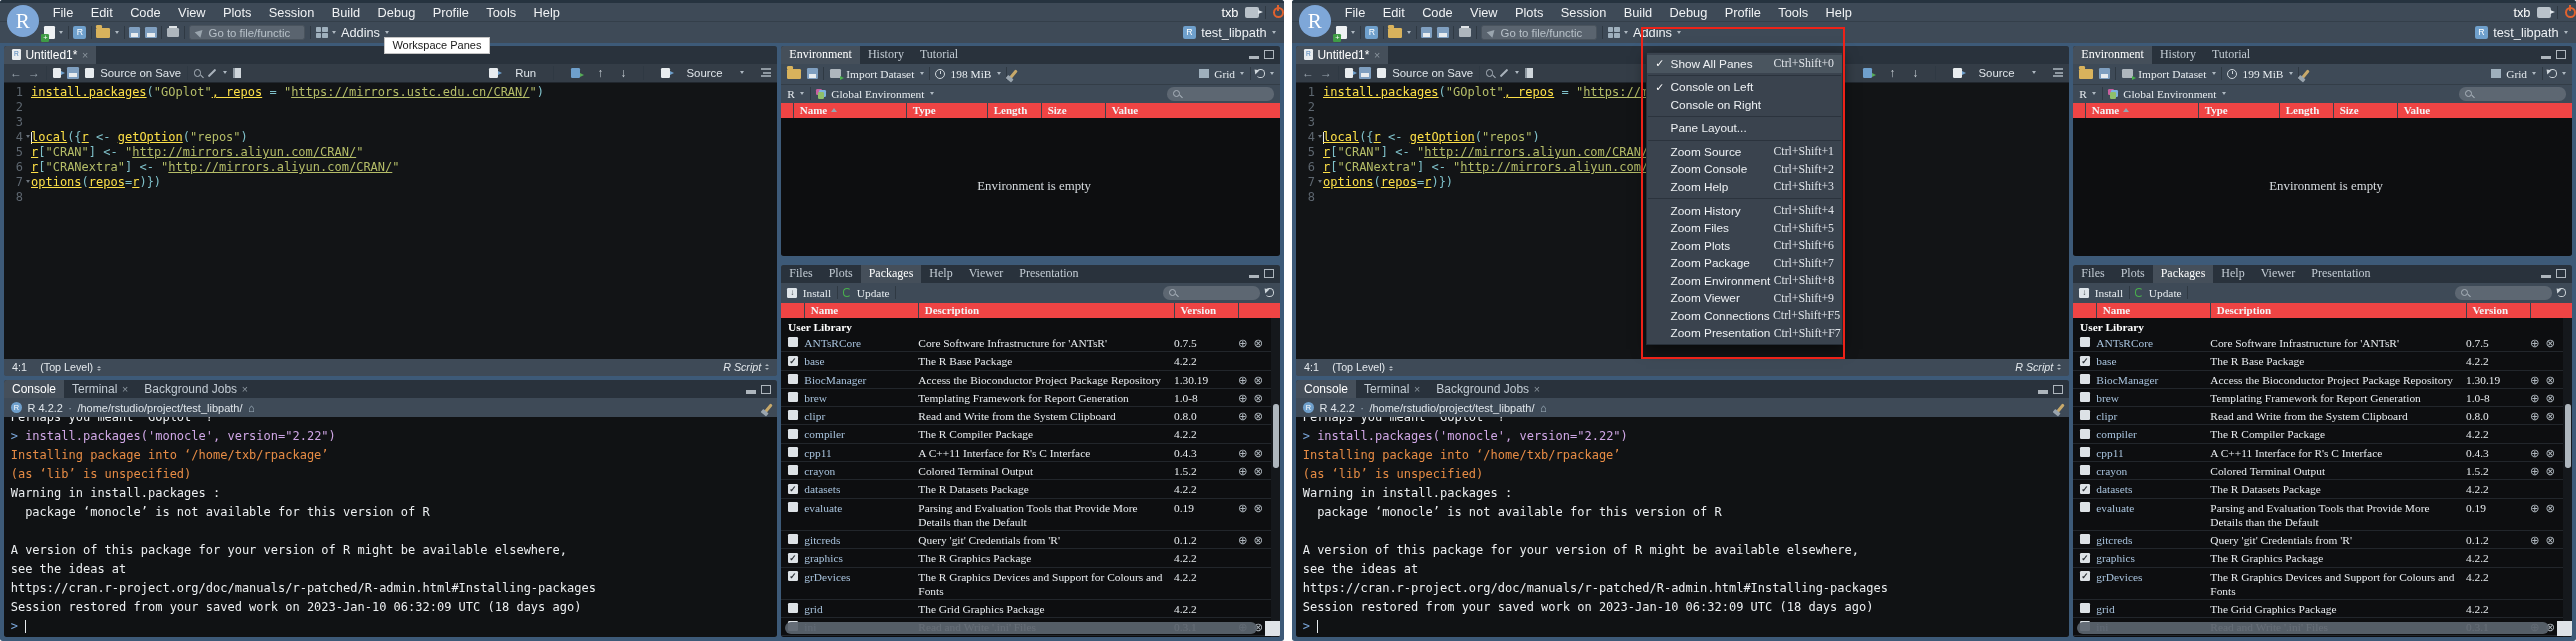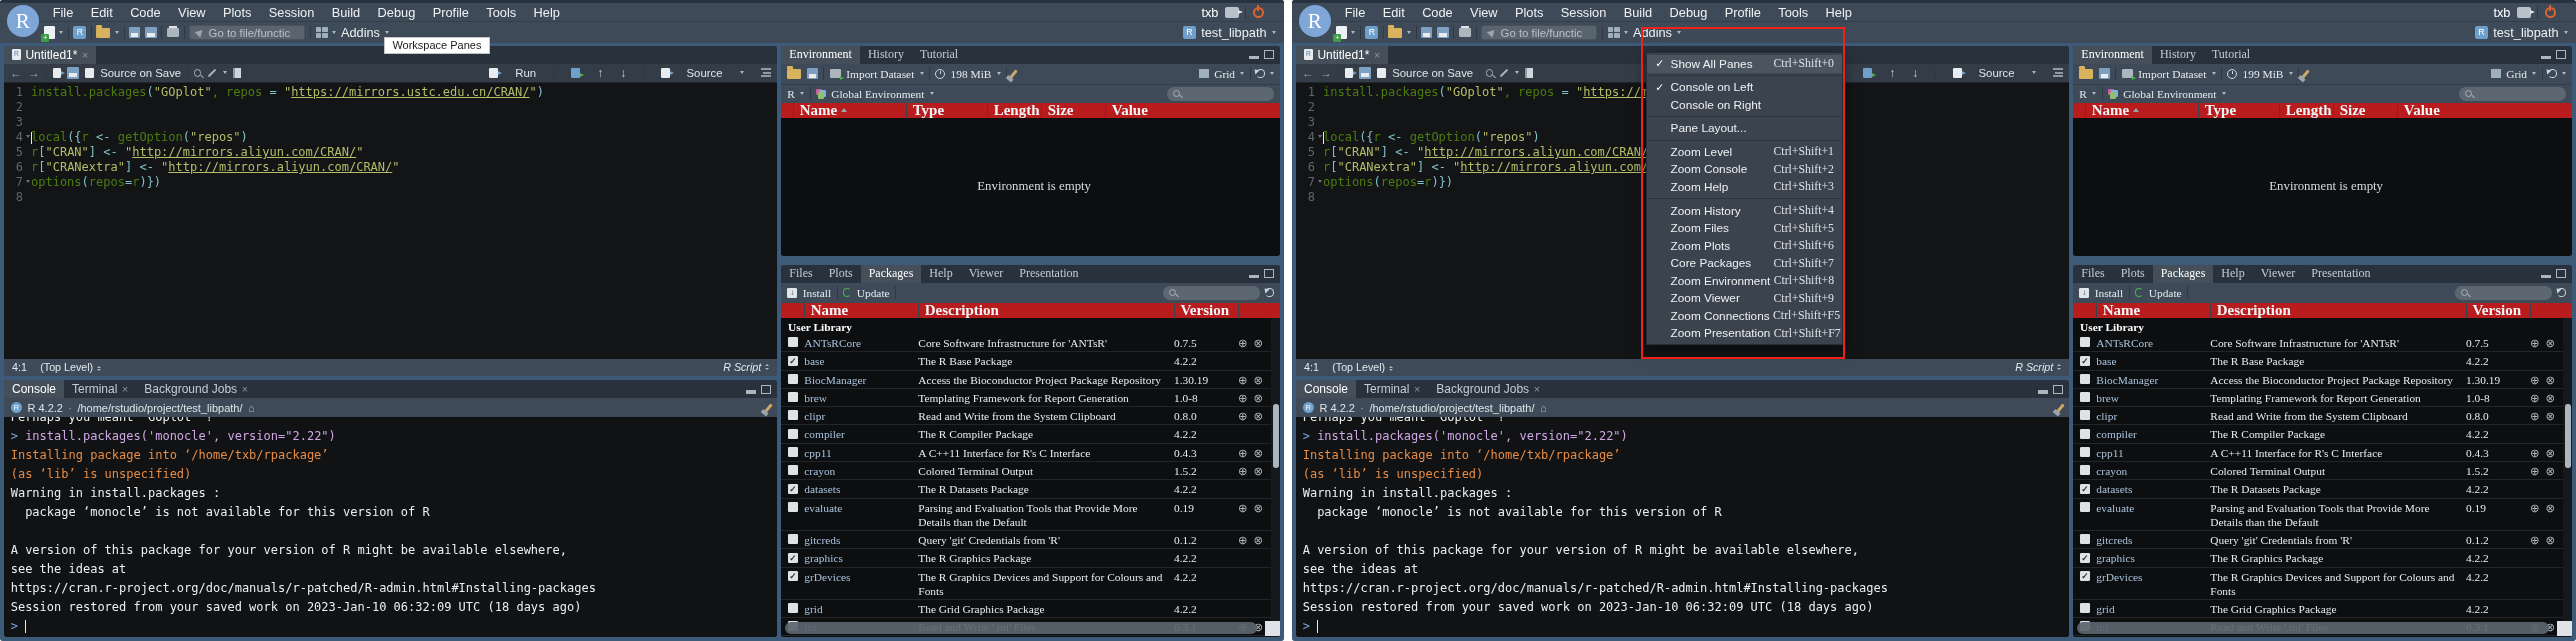--- a/index.html
+++ b/index.html
@@ -2,21 +2,21 @@
 <html style="font-size:10.7px"><head>
 <meta charset="utf-8">
 <style>
   * { box-sizing: border-box; }
   body { margin:0; background:#ffffff; font-family:"Liberation Sans", sans-serif; }
   .stage { width:2576px; height:641px; display:flex; gap:8px; background:#fff; }
   .window { flex:1; position:relative; background:#3d5a78; display:flex; flex-direction:column; overflow:hidden; border-radius:2.7px; }
   .topstrip { height:3.4px; background:#26333f; flex:none; }
   .menubar { height:18px; background:#3e4a57; display:flex; align-items:center; padding-left:44px; position:relative; flex:none; }
   .menu-item { padding:0 8.7px; font-size:12.8px; color:#f0f2f4; }
-  .mb-right { position:absolute; right:20px; display:flex; align-items:center; gap:6.7px; color:#fff; font-size:12.8px; }
+  .mb-right { position:absolute; right:0; display:flex; align-items:center; gap:6.7px; color:#fff; font-size:12.8px; }
   .ico-exit { width:13.4px; height:10.7px; background:#b9c2ca; border-radius:2px; position:relative; }
   .ico-exit::after { content:""; position:absolute; right:-4px; top:2.7px; border-left:5.4px solid #dfe5ea; border-top:2.7px solid transparent; border-bottom:2.7px solid transparent; }
   .ico-power { width:11.4px; height:11.4px; border:2px solid #e0622f; border-radius:50%; position:relative; }
   .ico-power::after { content:""; position:absolute; left:50%; top:-3.4px; width:2px; height:5.4px; background:#e0622f; transform:translateX(-50%); }
   .sep-v { width:0.7px; height:13.4px; background:#2f3943; }
   .toolbar { height:21.5px; background:#3e4a57; border-top:0.7px solid #343f4a; display:flex; align-items:center; gap:4.7px; padding-left:44px; position:relative; flex:none; }
   .rlogo { position:absolute; left:6.7px; top:5.4px; width:32px; height:32px; border-radius:50%; background:#7ea7d8; color:#fff; font-size:21px; display:flex; align-items:center; justify-content:center; z-index:6; font-family:"Liberation Serif", serif; }
   .caret { width:0; height:0; border-left:3.4px solid transparent; border-right:3.4px solid transparent; border-top:4px solid #aeb8c1; display:inline-block; }
   .caret.sm { border-left-width:2.7px; border-right-width:2.7px; border-top-width:3.4px; }
   .ico-newdoc { width:10.7px; height:13.4px; background:#eef1f3; border-radius:1.3px; position:relative; }
@@ -64,21 +64,21 @@
   .ico-rerun { width:9.4px; height:9.4px; background:#6fa0cc; border-radius:1.3px; position:relative; }
   .ico-rerun::after { content:""; position:absolute; right:-3.4px; bottom:0.7px; border-top:2.7px solid transparent; border-bottom:2.7px solid transparent; border-left:4.7px solid #56ab58; }
   .ico-srcdoc { width:8.7px; height:10px; background:#e8ecef; border-radius:1.3px; position:relative; }
   .ico-srcdoc::after { content:""; position:absolute; right:-4px; top:2.7px; border-left:4.7px solid #6fa0cc; border-top:2.7px solid transparent; border-bottom:2.7px solid transparent; }
   .ico-outline { width:10px; height:8.7px; border-top:2px solid #8f99a2; border-bottom:2px solid #8f99a2; position:relative; }
   .ico-outline::after { content:""; position:absolute; top:1.3px; left:2px; right:0; height:2px; background:#8f99a2; }
   .code { flex:1; background:#121416; font-family:"DejaVu Sans Mono", monospace; font-size:12px; line-height:15px; overflow:hidden; padding-top:2px; }
   .cl { display:flex; white-space:pre; }
   .cl .num { width:27px; text-align:right; padding-right:8px; color:#5d666f; flex:none; position:relative; }
   .cl .num .fold { position:absolute; right:1.3px; top:4.7px; width:0; height:0; border-left:2.7px solid transparent; border-right:2.7px solid transparent; border-top:3.4px solid #6b747d; }
-  .tk-id { color:#4d7c0f; } .tk-pa { color:#7fc1ca; } .tk-op { color:#7fc1ca; }
+  .tk-id { color:#fde047;text-decoration:underline; } .tk-pa { color:#7fc1ca; } .tk-op { color:#7fc1ca; }
   .tk-st { color:#b5bd68; } .tk-url { color:#b5bd68; text-decoration:underline; }
   .edcursor { display:inline-block; width:1.3px; height:12px; background:#e8ecef; vertical-align:text-bottom; margin-right:-1.3px; }
   .ed-status { height:17px; background:#3e4a57; display:flex; align-items:center; gap:13.4px; padding:0 8px; font-size:10.7px; color:#e3e8ec; flex:none; }
   .updown { display:inline-flex; flex-direction:column; gap:1.3px; margin-left:3.4px; vertical-align:middle; }
   .updown i { width:0; height:0; border-left:2.7px solid transparent; border-right:2.7px solid transparent; display:block; }
   .updown .u { border-bottom:2.7px solid #aeb6bd; } .updown .d { border-top:2.7px solid #aeb6bd; }
   .st-right { margin-left:auto; display:flex; align-items:center;font-style:italic; }
   .console-hdr { height:19px; background:#3e4a57; display:flex; align-items:center; gap:5.4px; padding:0 6.7px; font-size:11px; color:#dfe5ea; flex:none; }
   .rball { width:11.4px; height:11.4px; border-radius:50%; background:#6fa0cc; color:#fff; font-size:7.4px; display:flex; align-items:center; justify-content:center; flex:none; }
   .dim { color:#9fb0bd; }
@@ -103,21 +103,21 @@
   .ico-refresh::after { content:""; position:absolute; left:-2.7px; top:-2px; border-top:3.4px solid transparent; border-bottom:3.4px solid transparent; border-right:4px solid #cfd6db; transform:rotate(45deg); }
   .ico-update { width:8.7px; height:8.7px; border:1.7px solid #49b04c; border-radius:50%; border-right-color:transparent; }
   .ico-install { width:10px; height:10px; background:#dfe5ea; border-radius:1.3px; position:relative; }
   .ico-install::after { content:"↓"; position:absolute; left:0; top:0; width:10px; text-align:center; font-size:8px; line-height:10px; color:#3c434a; }
   .ico-cube { width:10px; height:10px; position:relative; }
   .ico-cube i { position:absolute; width:6.7px; height:6.7px; border-radius:1.3px; }
   .ico-cube i:nth-child(1){ left:0; top:0; background:#c95fa0; }
   .ico-cube i:nth-child(2){ right:0; top:1.3px; background:#7fb2e0; }
   .ico-cube i:nth-child(3){ left:2px; bottom:0; background:#8fc06a; }
   .search { margin-left:auto; width:107px; height:14px; background:#5d6772; border-radius:6.7px; display:flex; align-items:center; gap:4px; padding:0 6px; }
-  .thead { height:15.4px; background:#b91c1c; display:flex; font-size:15px; font-weight:bold; color:#f2f5f7; flex:none; }
+  .thead { height:15.4px; background:#ef4444; display:flex; font-size:11px; font-weight:bold; color:#f2f5f7; flex:none; }
   .thc { padding:0 5.4px; border-left:0.7px solid #39434e; height:100%; display:flex; align-items:center; gap:4px; }
   .thc:first-child { border-left:none; }
   .sorttri { width:0; height:0; border-left:3.4px solid transparent; border-right:3.4px solid transparent; border-bottom:4px solid #9aa5ae; }
   .env-body { flex:1; background:#0d0e10; position:relative; }
   .env-empty { position:absolute; inset:0; display:flex; align-items:center; justify-content:center; color:#d7dce0; font-size:12.8px;margin-left:7px; }
   .pkg-body { flex:1; background:#0d0e10; overflow:hidden; position:relative; font-size:11.4px; }
   .pkg-row { display:flex; align-items:flex-start; padding:2px 0 1.3px; border-bottom:0.7px solid #22262b; color:#e8ecef; line-height:14px; }
   .pkg-chkc { width:23px; display:flex; justify-content:center; padding-top:1.3px; flex:none; }
   .pkg-chk { width:10px; height:10px; background:#dde2e6; border-radius:1.3px; color:#272c31; font-size:8.7px; line-height:10px; text-align:center; font-weight:bold; }
   .pkg-name { width:114px; color:#a8c3dd; flex:none; }
@@ -1056,21 +1056,21 @@
         </div>
         <div class="am-sep"></div>
         <div class="am-item">
           <span class="am-check"></span>
           <span class="am-label">Pane Layout...</span>
           <span class="am-short"></span>
         </div>
         <div class="am-sep"></div>
         <div class="am-item">
           <span class="am-check"></span>
-          <span class="am-label">Zoom Level</span>
+          <span class="am-label">Zoom Source</span>
           <span class="am-short">Ctrl+Shift+1</span>
         </div>
         <div class="am-item">
           <span class="am-check"></span>
           <span class="am-label">Zoom Console</span>
           <span class="am-short">Ctrl+Shift+2</span>
         </div>
         <div class="am-item">
           <span class="am-check"></span>
           <span class="am-label">Zoom Help</span>
@@ -1087,21 +1087,21 @@
           <span class="am-label">Zoom Files</span>
           <span class="am-short">Ctrl+Shift+5</span>
         </div>
         <div class="am-item">
           <span class="am-check"></span>
           <span class="am-label">Zoom Plots</span>
           <span class="am-short">Ctrl+Shift+6</span>
         </div>
         <div class="am-item">
           <span class="am-check"></span>
-          <span class="am-label">Core Packages</span>
+          <span class="am-label">Zoom Package</span>
           <span class="am-short">Ctrl+Shift+7</span>
         </div>
         <div class="am-item">
           <span class="am-check"></span>
           <span class="am-label">Zoom Environment</span>
           <span class="am-short">Ctrl+Shift+8</span>
         </div>
         <div class="am-item">
           <span class="am-check"></span>
           <span class="am-label">Zoom Viewer</span>

